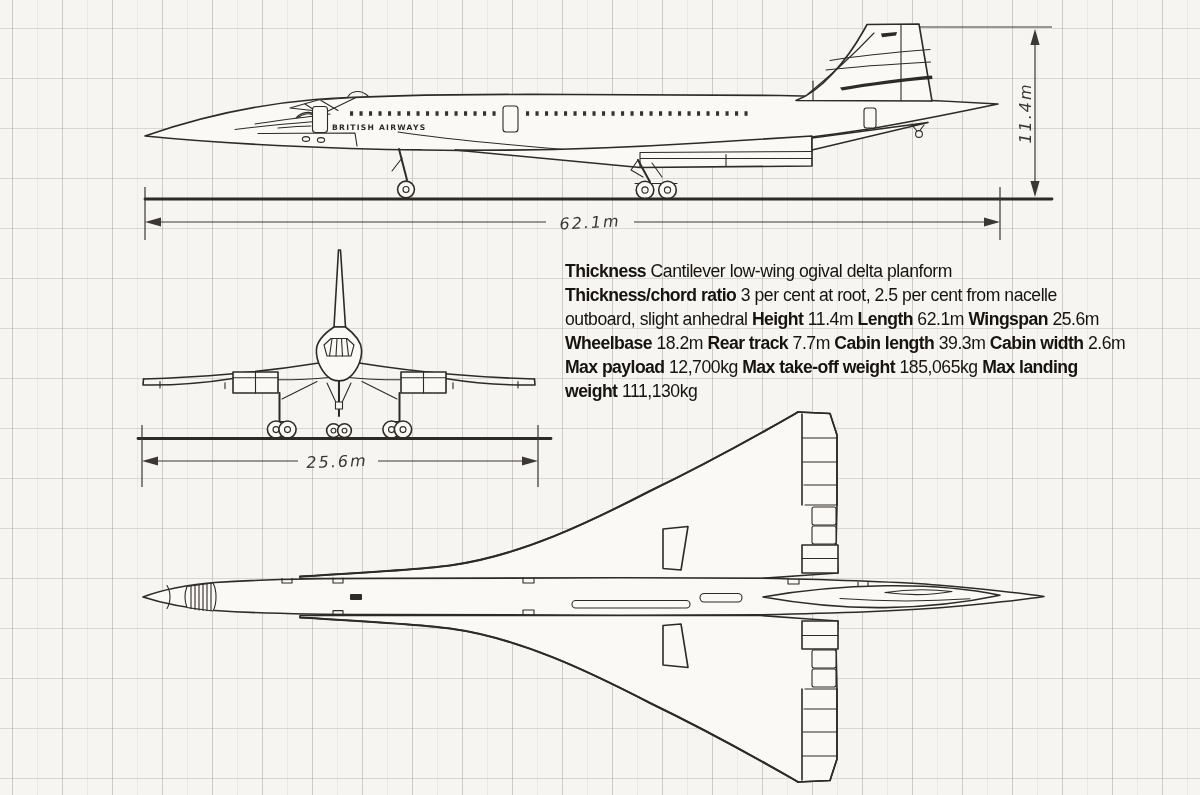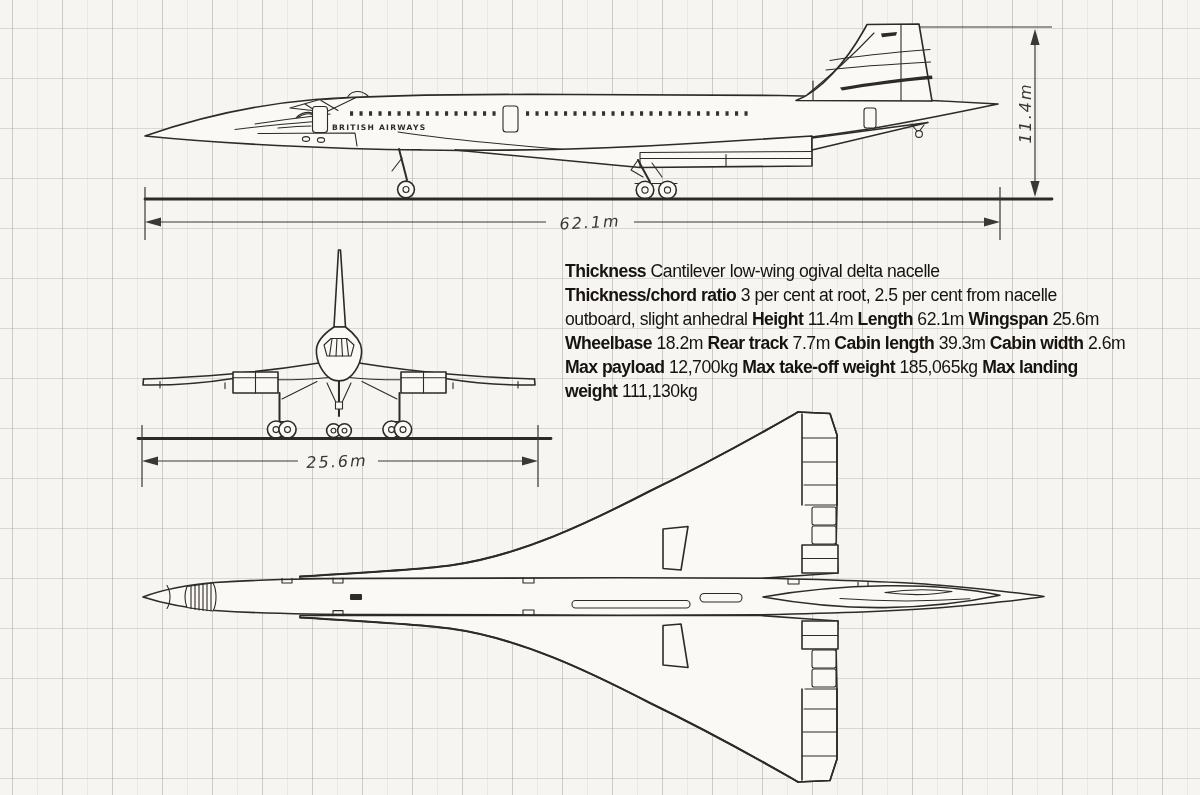--- a/index.html
+++ b/index.html
@@ -258,16 +258,16 @@
 
     <g>
       <path class="ink mid fillpaper" d="M623,192 C660,185.5 700,181.5 745,180.8
         C785,180.2 826,183.2 860,190.2 C826,197.4 785,202 745,202.6
         C700,203.2 660,198.5 623,192 Z"></path>
       <path class="ink thin" d="M745,187.5 C765,184.5 790,184 812,186.5 C793,190 768,190.5 745,187.5 Z"></path>
       <path class="ink thin" d="M700,193.5 C740,196.5 790,196.5 830,193.8"></path>
     </g>
   </svg>
 
-  <p class="specs"><span class="sl">Thickness</span> <span class="sv">Cantilever low-wing ogival delta nacelle</span><br>
+  <p class="specs"><span class="sl">Thickness</span> <span class="sv">Cantilever low-wing ogival delta planform</span><br>
 <span class="sl">Thickness/chord ratio</span> <span class="sv">3 per cent at root, 2.5 per cent from nacelle outboard, slight anhedral</span> <span class="sl">Height</span> <span class="sv">11.4m</span> <span class="sl">Length</span> <span class="sv">62.1m</span> <span class="sl">Wingspan</span> <span class="sv">25.6m</span> <span class="sl">Wheelbase</span> <span class="sv">18.2m</span> <span class="sl">Rear track</span> <span class="sv">7.7m</span> <span class="sl">Cabin length</span> <span class="sv">39.3m</span> <span class="sl">Cabin width</span> <span class="sv">2.6m</span> <span class="sl">Max payload</span> <span class="sv">12,700kg</span> <span class="sl">Max take-off weight</span> <span class="sv">185,065kg</span> <span class="sl">Max landing weight</span> <span class="sv">111,130kg</span></p>
 
 </div>
 
 </body></html>

